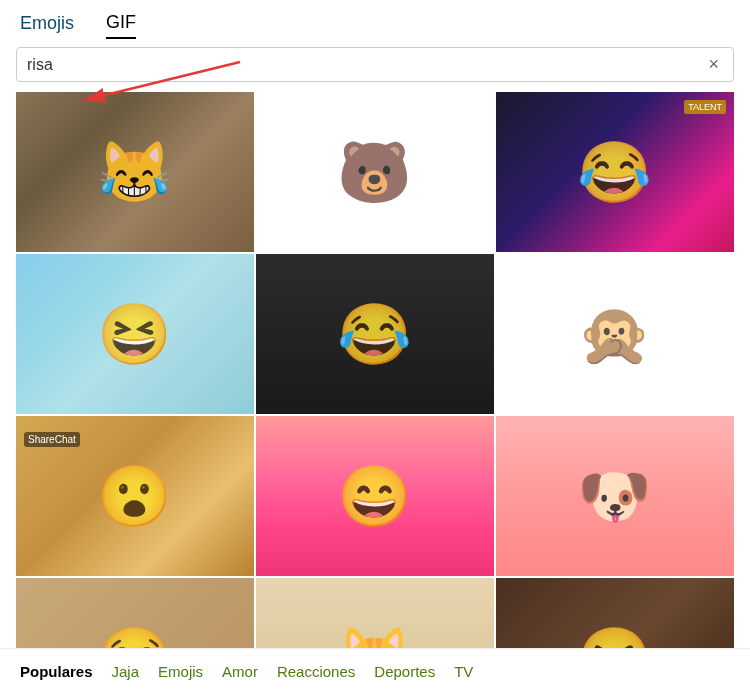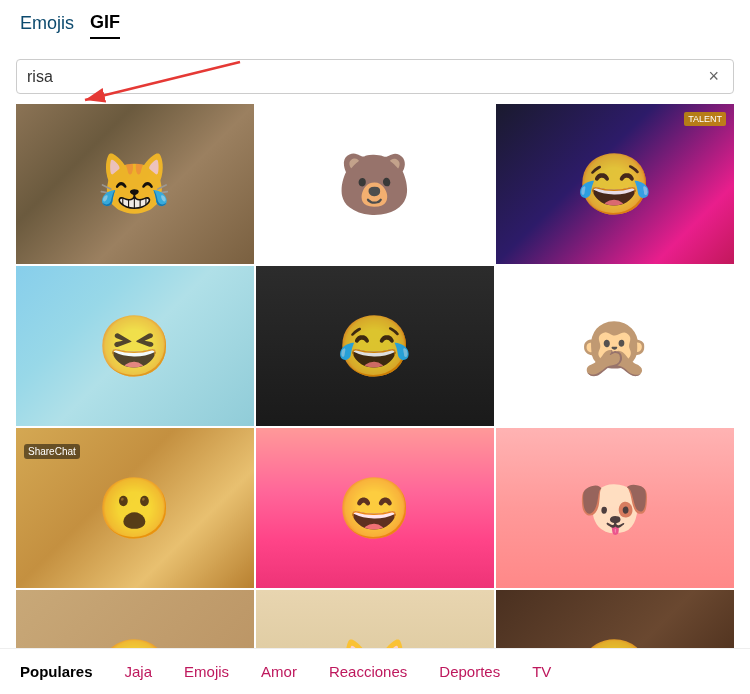--- a/index.html
+++ b/index.html
@@ -20,29 +20,30 @@
       gap: 16px;
     }
     .tab {
       font-size: 18px;
       color: #0c4a6e;
       cursor: pointer;
       padding-bottom: 4px;
     }
     .tab.active {
       color: #000;
-      font-weight: 700;
+      font-weight: 400;
       border-bottom: 2px solid #000;
+      margin-left: 16px;
     }
 
     
     .search-bar {
       display: flex;
       align-items: center;
-      margin: 12px 16px 10px 16px;
+      margin: 0 16px 10px 16px;
       border: 1px solid #ccc;
       border-radius: 4px;
       padding: 6px 10px;
       position: relative;
     }
     .search-input {
       flex: 1;
       border: none;
       outline: none;
       font-size: 16px;
@@ -151,29 +152,29 @@
       font-weight: normal;
     }
 
     
     .categories {
       position: absolute;
       bottom: 0;
       left: 0;
       right: 0;
       display: flex;
-      gap: 32px;
+      gap: 19px;
       padding: 14px 20px;
       background: #fff;
       border-top: 1px solid #eee;
       align-items: center;
     }
     .category-item {
       font-size: 15px;
-      color: #be185d;
+      color: #4d7c0f;
       cursor: pointer;
     }
     .category-item.active {
       color: #000;
       font-weight: 700;
     }
 
     
     .arrow-svg {
       position: absolute;

